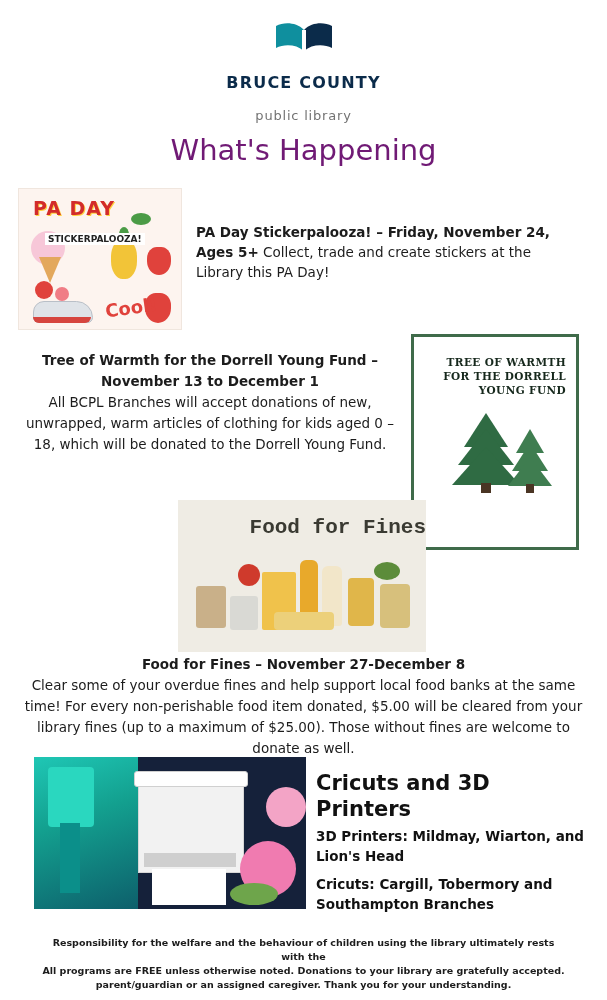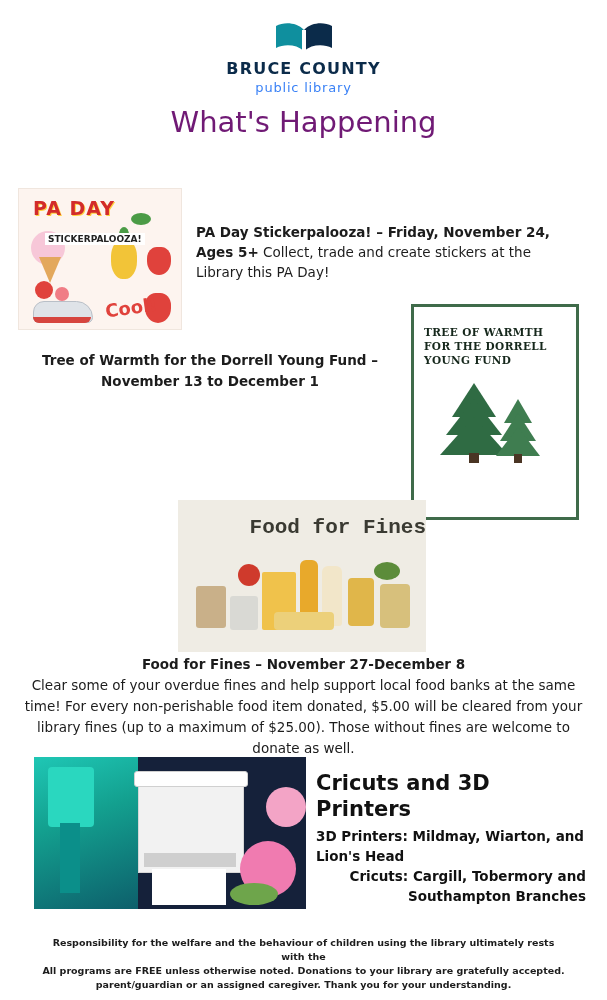--- a/index.html
+++ b/index.html
@@ -23,40 +23,40 @@
 
   
   .header {
     text-align: center;
     padding-top: 18px;
   }
   .logo-wrap {
     display: flex;
     flex-direction: column;
     align-items: center;
-    gap: 2px;
+    gap: 16px;
   }
   .logo-mark {
     width: 64px;
     height: 40px;
     position: relative;
   }
   .brand-line1 {
     font-family: "DejaVu Sans", sans-serif;
     font-weight: bold;
     font-size: 16px;
     letter-spacing: 1.2px;
     color: #0b2b4a;
     line-height: 17px;
   }
   .brand-line2 {
     font-family: "DejaVu Sans", sans-serif;
     font-size: 13px;
     letter-spacing: 0.8px;
-    color: #3b82f6;
+    color: #737373;
     line-height: 15px;
     margin-top: 1px;
   }
   .title-block {
     text-align: center;
     margin-top: 10px;
   }
   .title-line {
     font-family: "DejaVu Sans", sans-serif;
     font-size: 29px;
@@ -120,27 +120,27 @@
     left: 20px;
     top: 350px;
     width: 380px;
     text-align: center;
     font-size: 13.5px;
     line-height: 21px;
   }
   .tree-box {
     position: absolute;
     left: 411px;
-    top: 304px;
+    top: 334px;
     width: 168px;
     height: 216px;
     border: 3px solid #3f6b4a;
     background: #ffffff;
     box-sizing: border-box;
-    text-align: left;
+    text-align: right;
   }
   .tree-box-title {
     font-family: "DejaVu Serif", serif;
     font-size: 10.5px;
     font-weight: bold;
     letter-spacing: 0.4px;
     color: #16281c;
     line-height: 14px;
     margin-top: 18px;
     padding: 0 10px;
@@ -259,20 +259,21 @@
     <div style="position:absolute;left:86px;top:108px;font-size:18px;font-weight:bold;color:#e0423c;transform:rotate(-8deg);font-family:'DejaVu Sans',sans-serif;">Cool!</div>
   </div>
 
   <div class="paday-text">
     <span class="bold">PA Day Stickerpalooza! – Friday, November 24, Ages 5+</span><span> Collect, trade and create stickers at the Library this PA Day!</span>
   </div>
 
   <div class="tree-text">
     <div class="bold">Tree of Warmth for the Dorrell Young Fund –</div>
     <div class="bold">November 13 to December 1</div>
+    <div>All BCPL Branches will accept donations of new, unwrapped, warm articles of clothing for kids aged 0 – 18, which will be donated to the Dorrell Young Fund.</div>
   </div>
 
   <div class="tree-box">
     <div class="tree-box-title">TREE OF WARMTH FOR THE DORRELL YOUNG FUND</div>
     <div style="margin-top:10px;">
       <svg width="150" height="88" viewBox="0 0 150 88">
         <g fill="#2f6b43">
           <polygon points="60,6 38,40 82,40"></polygon>
           <polygon points="60,22 32,58 88,58"></polygon>
           <polygon points="60,40 26,78 94,78"></polygon>
@@ -317,21 +318,21 @@
     <div style="position:absolute;left:110px;top:96px;width:92px;height:14px;background:#cfcfcf;"></div>
     <div style="position:absolute;left:206px;top:84px;width:56px;height:56px;background:#f07bb0;border-radius:50%;"></div>
     <div style="position:absolute;left:232px;top:30px;width:40px;height:40px;background:#f3a4c6;border-radius:50%;"></div>
     <div style="position:absolute;left:196px;top:126px;width:48px;height:22px;background:#6ea54b;border-radius:50%;"></div>
     <div style="position:absolute;left:118px;top:112px;width:74px;height:36px;background:#ffffff;"></div>
   </div>
 
   <div class="cricut-text">
     <div class="cricut-head">Cricuts and 3D Printers</div>
     <div class="cricut-body">3D Printers: Mildmay, Wiarton, and Lion's Head</div>
-    <div class="cricut-body" style="margin-top:0;text-align:right;">Cricuts: Cargill, Tobermory and Southampton Branches</div>
+    <div class="cricut-body" style="margin-top:8px;">Cricuts: Cargill, Tobermory and Southampton Branches</div>
   </div>
 
   <div class="footer">
     <div>Responsibility for the welfare and the behaviour of children using the library ultimately rests with the</div>
     <div>All programs are FREE unless otherwise noted. Donations to your library are gratefully accepted.</div>
     <div>parent/guardian or an assigned caregiver. Thank you for your understanding.</div>
   </div>
 
 </div>
 

